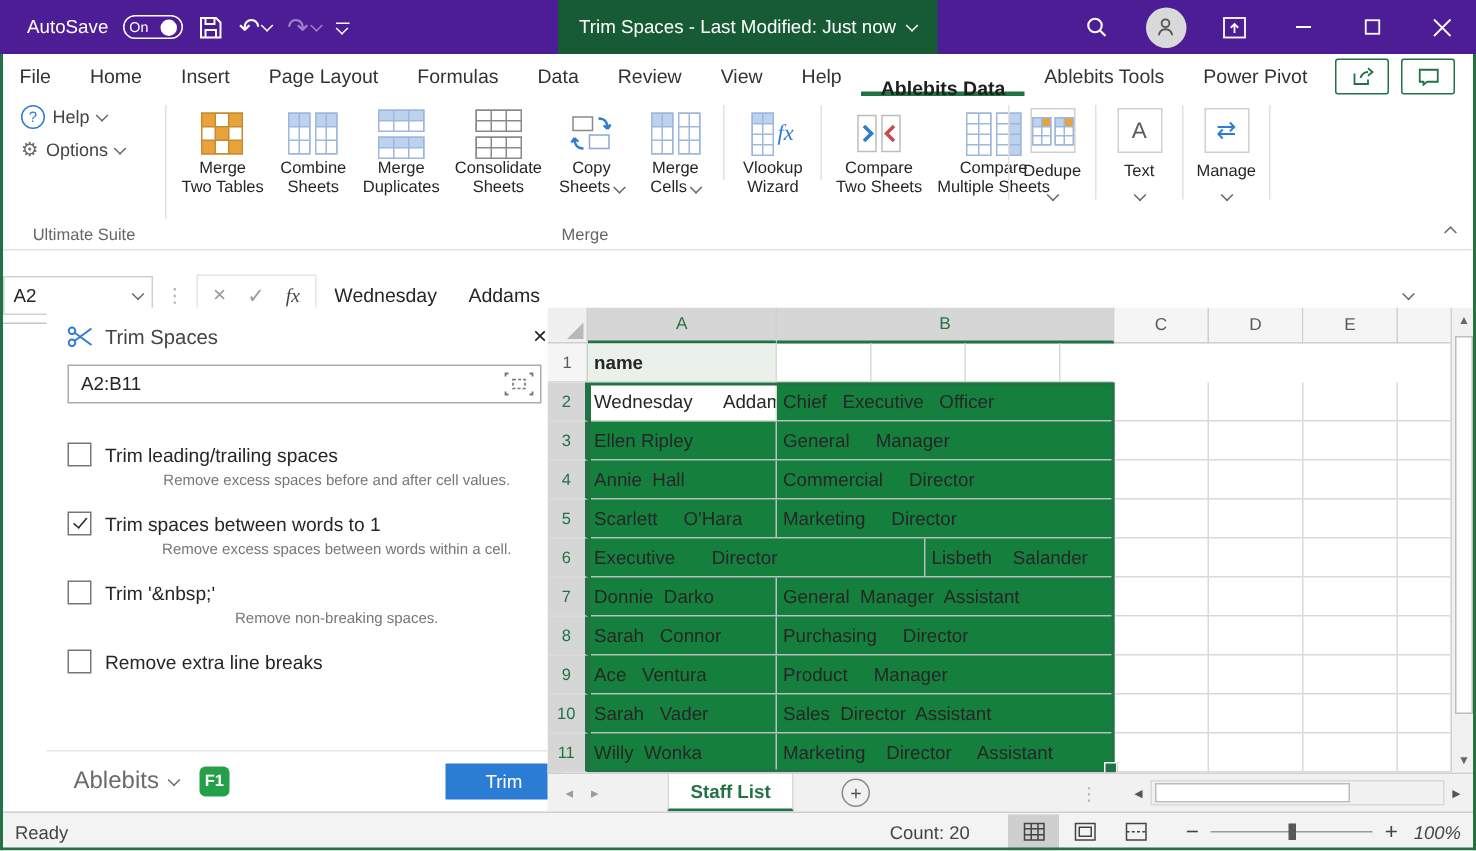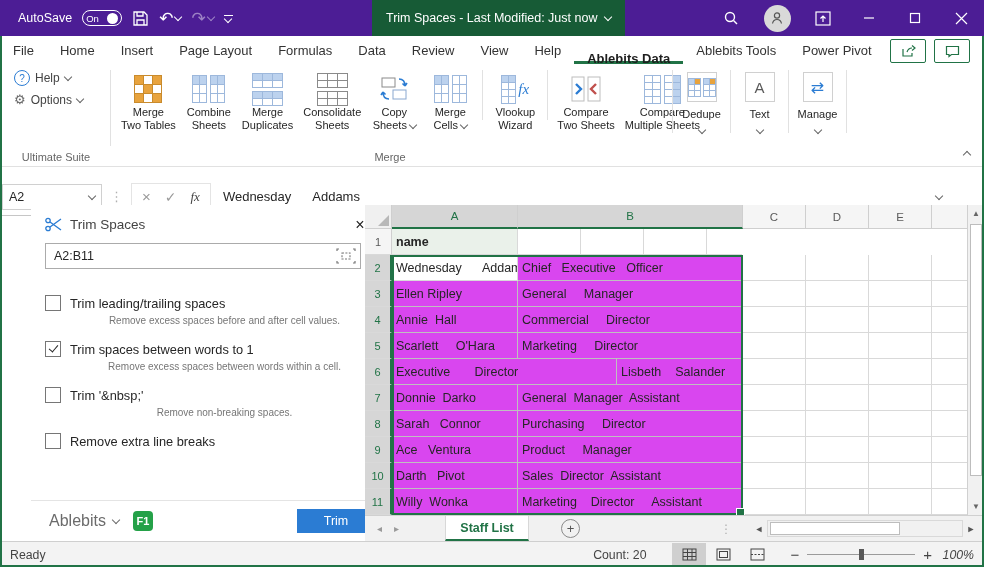--- a/index.html
+++ b/index.html
@@ -106,21 +106,21 @@
   .corner{position:relative;background:#f0f0f0;}
   .corner::after{content:"";position:absolute;right:2px;bottom:2px;border-left:11px solid transparent;border-bottom:11px solid #b8b8b8;}
   .grow{display:flex;height:26px;}
   .rnum{box-sizing:border-box;width:27px;border-right:1px solid #cfcfcf;border-bottom:1px solid #d9d9d9;background:#f5f5f5;
         display:flex;align-items:center;justify-content:center;font-size:11px;color:#5a5a5a;flex:none;}
   .rnum.sel{background:#d6d6d6;color:#217346;border-right:2px solid #217346;}
   .cell{box-sizing:border-box;border-right:1px solid #d9d9d9;border-bottom:1px solid #d9d9d9;padding:0 4px;
         display:flex;align-items:center;white-space:pre;overflow:hidden;font-size:12.5px;flex:none;}
   .w-a{width:126px;}.w-b{width:225px;}.w-c{width:63px;}.w-d{width:63px;}.w-e{width:63px;}.w-f{width:35px;border-right:none;}
   .hdr-cell{background:#eaf1ea;font-weight:bold;}
-  .selc{background:#d946ef;border-color:#bfbfbf;}
+  .selc{background:#15803d;border-color:#bfbfbf;}
   .activecell{background:#fff;}
   .sel-overlay{position:absolute;left:27px;top:50px;width:351px;height:260px;border:2px solid #217346;box-sizing:border-box;pointer-events:none;}
   .fill-handle{position:absolute;right:-4px;bottom:-4px;width:7px;height:7px;background:#217346;border:1px solid #fff;}
   .vscroll{position:absolute;right:0;top:0;width:17px;height:310px;background:#f1f1f1;border-left:1px solid #d0d0d0;box-sizing:border-box;}
   .vscroll .va{height:17px;display:flex;align-items:center;justify-content:center;color:#666;font-size:8px;}
   .vscroll .vthumb{position:absolute;left:2px;top:19px;width:12px;height:252px;background:#fff;border:1px solid #bdbdbd;box-sizing:border-box;}
   .vscroll .va.dn{position:absolute;bottom:0;left:0;right:0;}
   
   .tabsbar{position:absolute;left:0;top:310px;width:619px;height:26px;background:#f1f1f1;border-top:1px solid #d0d0d0;
            box-sizing:border-box;display:flex;align-items:center;}
@@ -666,21 +666,21 @@
         <div class="rnum sel">9</div>
         <div class="cell w-a selc">Ace   Ventura</div>
         <div class="cell w-b selc">Product     Manager</div>
         <div class="cell w-c"></div>
           <div class="cell w-d"></div>
           <div class="cell w-e"></div>
           <div class="cell w-f"></div>
       </div>
       <div class="grow">
         <div class="rnum sel">10</div>
-        <div class="cell w-a selc">Darth   Pivot</div>
+        <div class="cell w-a selc">Sarah   Vader</div>
         <div class="cell w-b selc">Sales  Director  Assistant</div>
         <div class="cell w-c"></div>
           <div class="cell w-d"></div>
           <div class="cell w-e"></div>
           <div class="cell w-f"></div>
       </div>
       <div class="grow">
         <div class="rnum sel">11</div>
         <div class="cell w-a selc">Willy  Wonka</div>
         <div class="cell w-b selc">Marketing    Director     Assistant</div>

